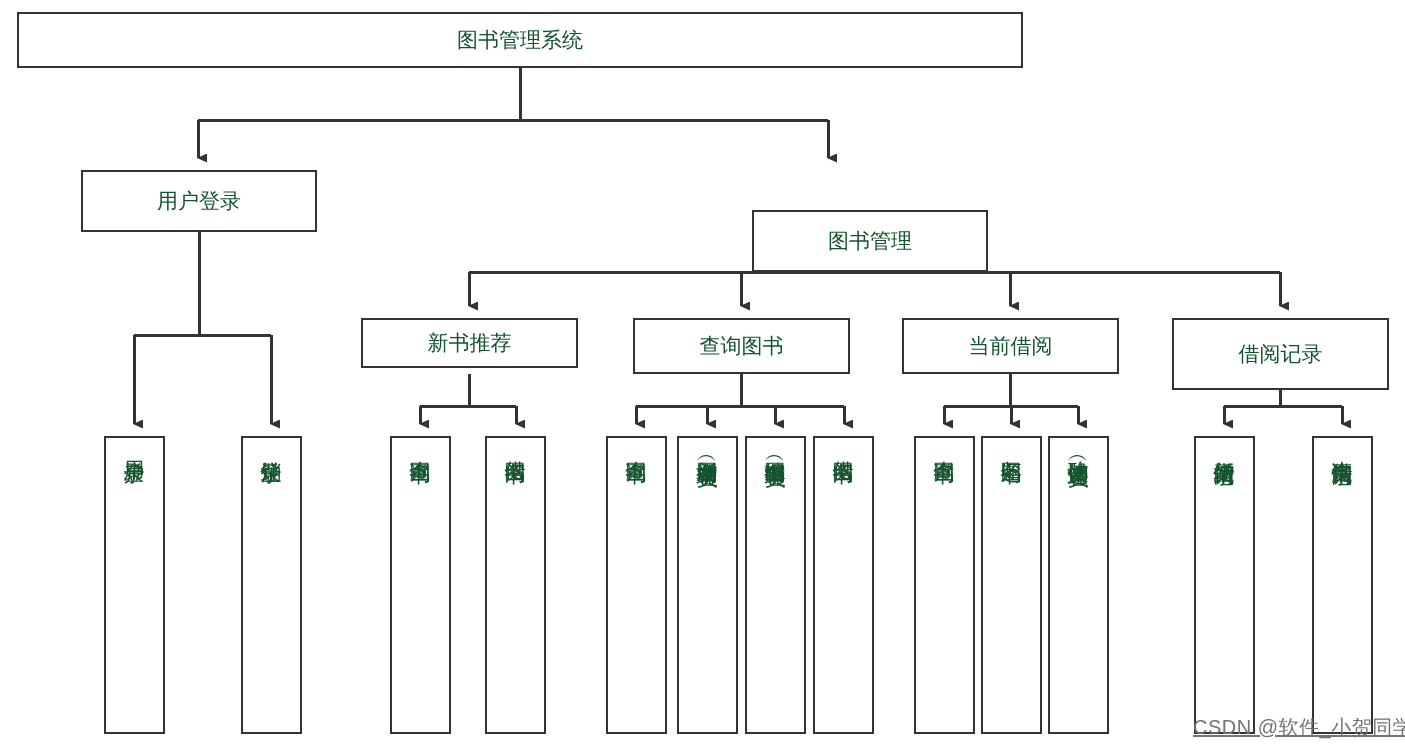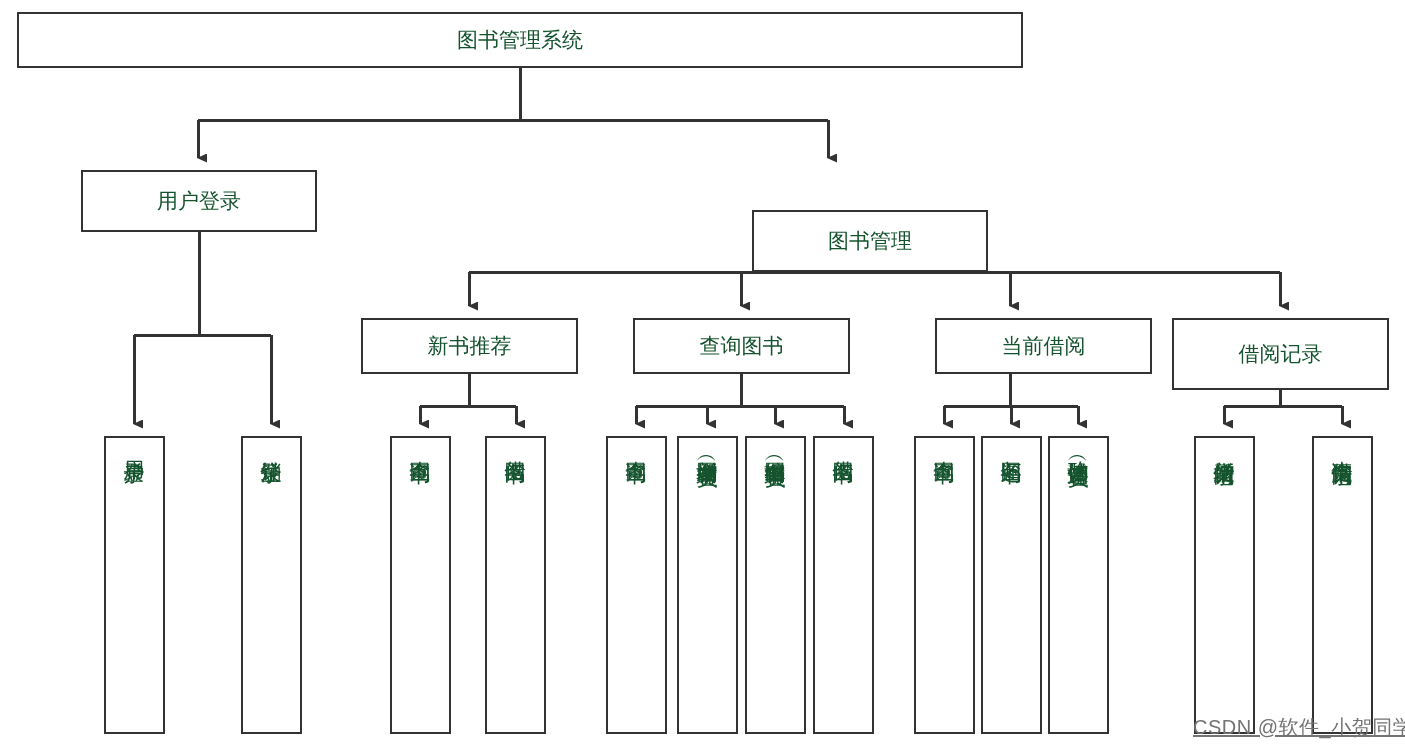--- a/index.html
+++ b/index.html
@@ -132,27 +132,27 @@
     <span class="node-label">图书管理系统</span>
   </div>
 
   <div class="node horizontal" style="left:81px; top:170px; width:236px; height:62px;">
     <span class="node-label">用户登录</span>
   </div>
   <div class="node horizontal" style="left:752px; top:170px; width:236px; height:62px;margin-top:40px;">
     <span class="node-label">图书管理</span>
   </div>
 
-  <div class="node horizontal" style="left:361px; top:318px; width:217px; height:56px;">
+  <div class="node horizontal" style="left:361px; top:318px; width:217px; height:50px;">
     <span class="node-label">新书推荐</span>
   </div>
   <div class="node horizontal" style="left:633px; top:318px; width:217px; height:56px;">
     <span class="node-label">查询图书</span>
   </div>
-  <div class="node horizontal" style="left:935px; top:318px; width:217px; height:56px;">
+  <div class="node horizontal" style="left:902px; top:318px; width:217px; height:56px;">
     <span class="node-label">当前借阅</span>
   </div>
   <div class="node horizontal" style="left:1172px; top:318px; width:217px; height:72px;">
     <span class="node-label">借阅记录</span>
   </div>
 
   <div class="node vertical" style="left:104px; top:436px; width:61px; height:298px;">
     <span class="node-label">用户登录</span>
   </div>
   <div class="node vertical" style="left:241px; top:436px; width:61px; height:298px;">

